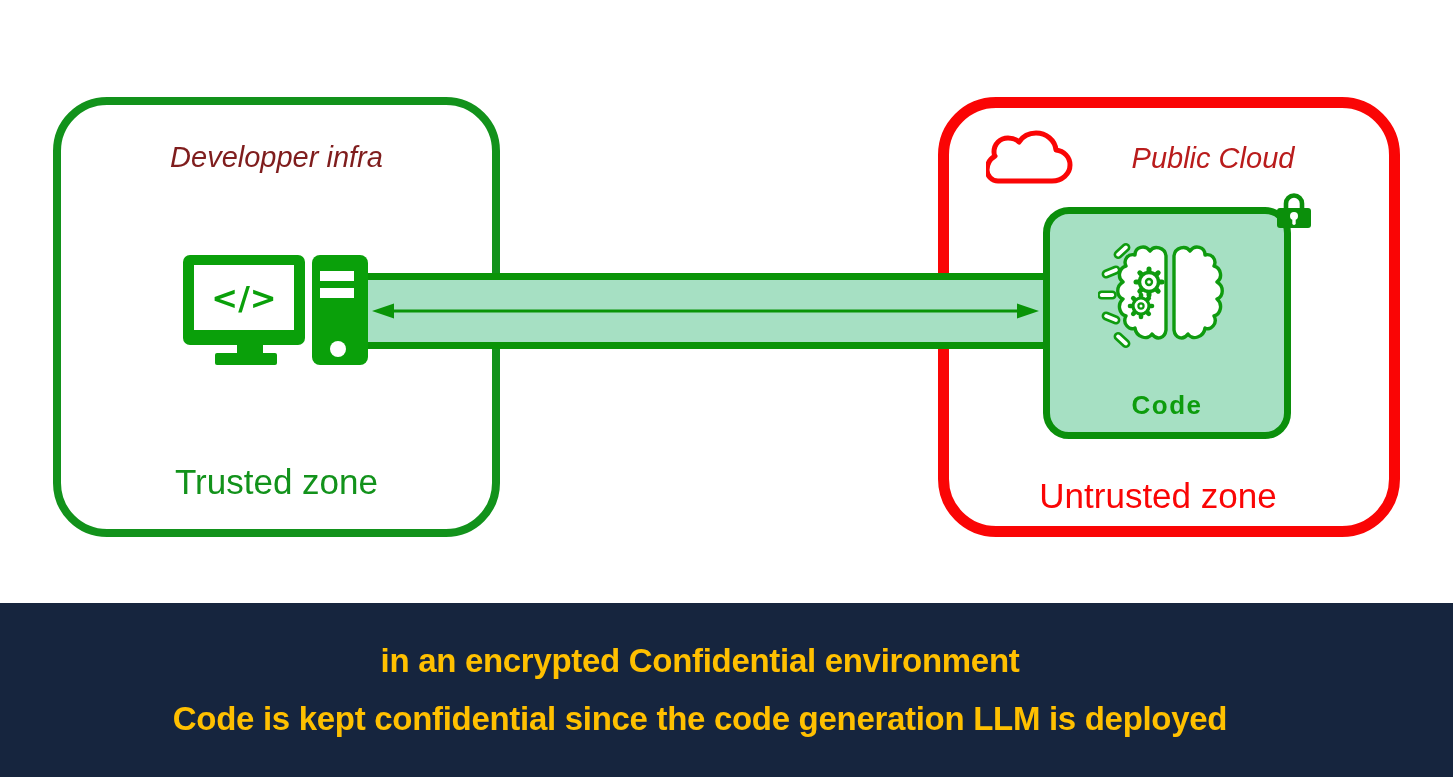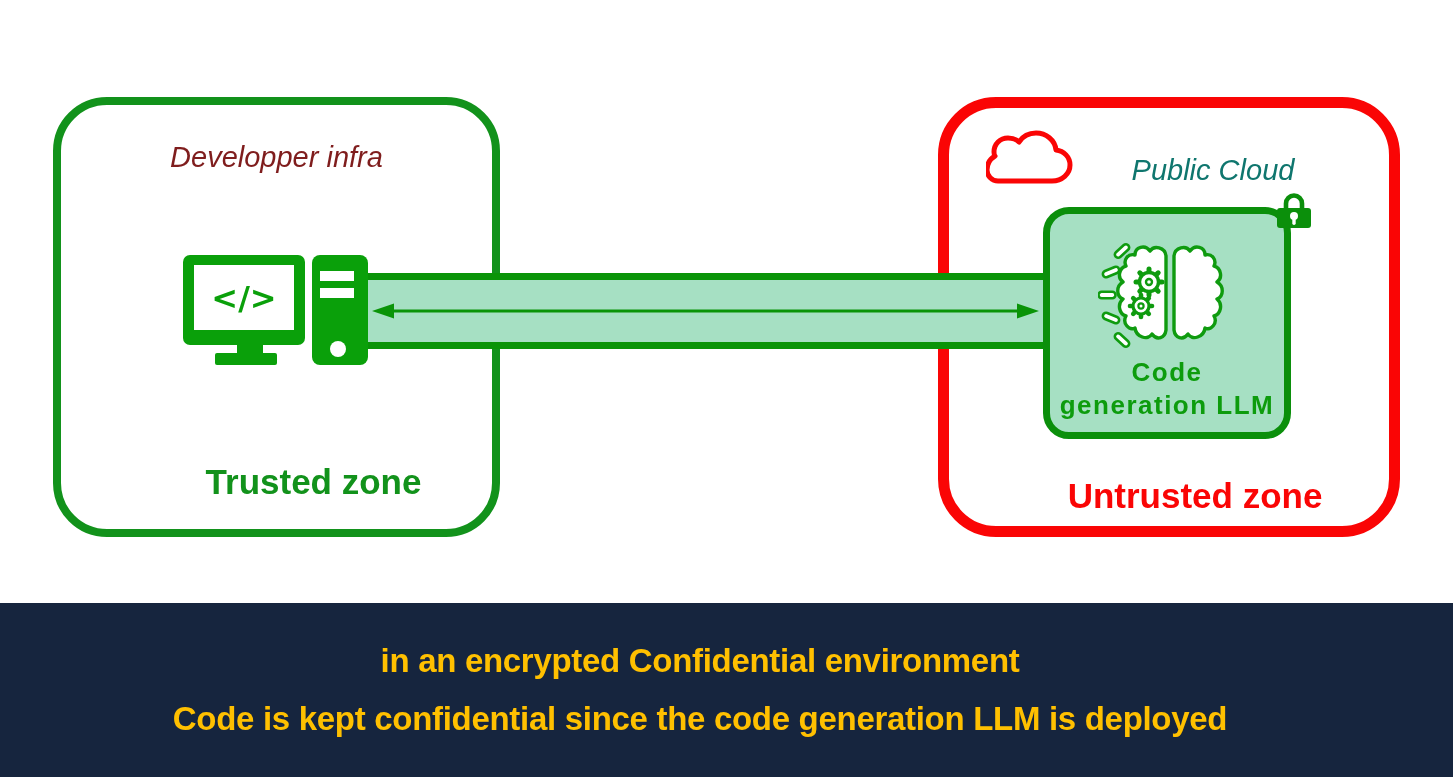--- a/index.html
+++ b/index.html
@@ -23,24 +23,24 @@
   .untrusted-box{
     left:938px;top:97px;width:462px;height:440px;
     border:11px solid #fa0505;border-radius:58px;
     box-sizing:border-box;
   }
   .zone-title{
     position:absolute;font-style:italic;font-size:29px;
     white-space:nowrap;text-align:center;z-index:4;
   }
   .trusted-title{left:53px;width:447px;top:141px;color:#7f1d1d;}
-  .untrusted-title{left:1063px;width:300px;top:142px;color:#0f766e;margin-top:12px;}
+  .untrusted-title{left:1063px;width:300px;top:142px;color:#b91c1c;}
   .zone-label{
-    position:absolute;font-weight:bold;font-size:35px;
-    white-space:nowrap;text-align:center;z-index:4;padding-left:37px;
+    position:absolute;font-weight:normal;font-size:35px;
+    white-space:nowrap;text-align:center;z-index:4;
   }
   .trusted-label{left:53px;width:447px;top:462px;color:#12921b;}
   .untrusted-label{left:938px;width:440px;top:462px;color:#fa0505;margin-top:14px;}
   
   .band{
     position:absolute;left:367px;top:273px;width:679px;height:76px;
     background:#a6e0c3;
     border-top:7px solid #0a9408;border-bottom:7px solid #0a9408;
     box-sizing:border-box;z-index:2;
   }
@@ -158,21 +158,20 @@
             <line x1="-7.8" y1="-7.8" x2="7.8" y2="7.8"></line>
             <line x1="-7.8" y1="7.8" x2="7.8" y2="-7.8"></line>
           </g>
           <circle cx="43" cy="64" r="8" fill="#ffffff" stroke="#0f9b0f" stroke-width="3.2"></circle>
           <circle cx="43" cy="64" r="2.6" fill="#ffffff" stroke="#0f9b0f" stroke-width="2.2"></circle>
         </g>
       </svg>
     </div>
     <div class="llm-label">
       <div>Code</div>
-      <div>generation LLM</div>
     </div>
   </div>
 
   <div class="lock">
     <svg width="40" height="40" viewBox="0 0 40 40">
       <path d="M12,20 V13.5 a8,8 0 0 1 16,0 V20" fill="none" stroke="#0b8f0b" stroke-width="4.6"></path>
       <rect x="3" y="18" width="34" height="20" rx="3" fill="#0b8f0b"></rect>
       <circle cx="20" cy="26" r="4" fill="#ffffff"></circle>
       <rect x="18.3" y="28" width="3.4" height="7" rx="1.7" fill="#ffffff"></rect>
     </svg>

